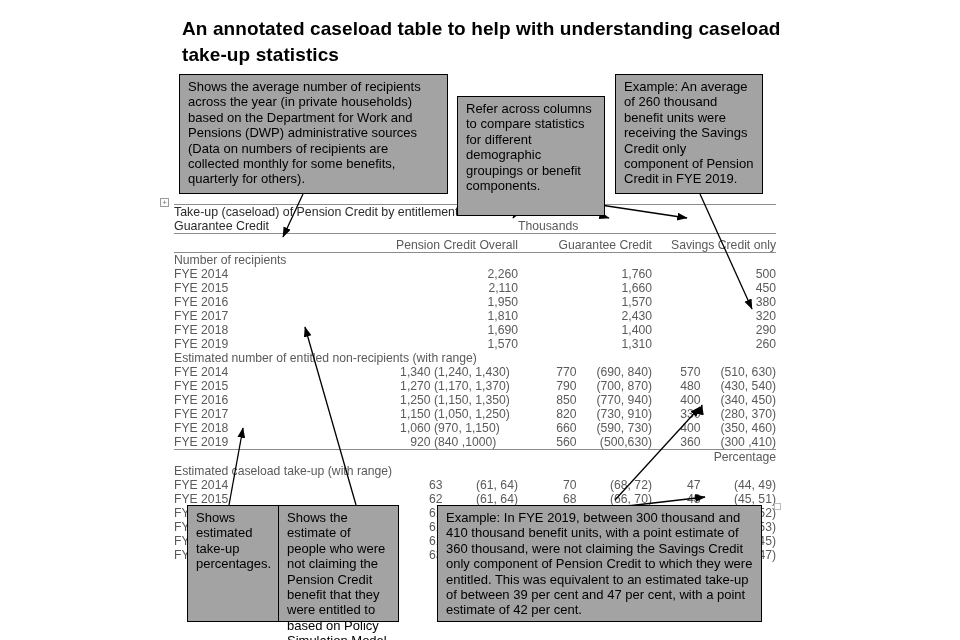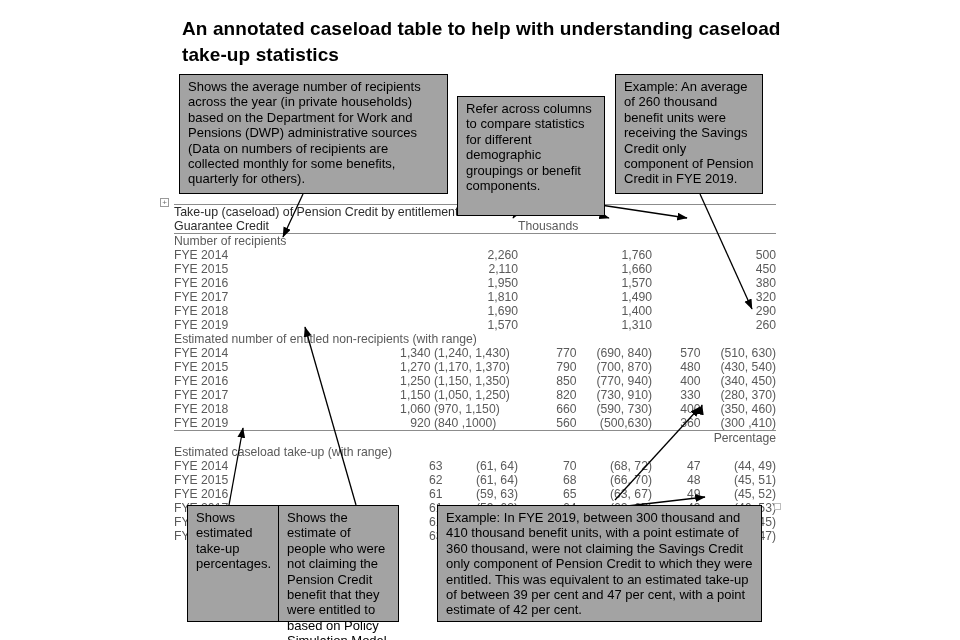--- a/index.html
+++ b/index.html
@@ -187,20 +187,26 @@
         <col class="c-gc">
         <col class="c-sc">
     </colgroup>
     <tbody>
 
       <tr class="row-h rule-top rule-bottom">
         <td class="tbl-title" colspan="2">Take-up (caseload) of Pension Credit by entitlement to Guarantee Credit</td>
         <td class="unit-label" colspan="2">Thousands</td>
       </tr>
 
+      <tr class="row-h rule-bottom">
+        <td></td>
+        <td class="colhead">Pension Credit Overall</td>
+        <td class="colhead">Guarantee Credit</td>
+        <td class="colhead">Savings Credit only</td>
+      </tr>
 
       <tr class="row-d">
         <td class="section-label" colspan="4">Number of recipients</td>
       </tr>
       <tr class="row-d">
         <td class="yr">FYE 2014</td>
         <td class="val">2,260</td>
         <td class="val">1,760</td>
         <td class="val">500</td>
       </tr>
@@ -212,21 +218,21 @@
       </tr>
       <tr class="row-d">
         <td class="yr">FYE 2016</td>
         <td class="val">1,950</td>
         <td class="val">1,570</td>
         <td class="val">380</td>
       </tr>
       <tr class="row-d">
         <td class="yr">FYE 2017</td>
         <td class="val">1,810</td>
-        <td class="val">1,490</td>
+        <td class="val">2,430</td>
         <td class="val">320</td>
       </tr>
       <tr class="row-d">
         <td class="yr">FYE 2018</td>
         <td class="val">1,690</td>
         <td class="val">1,400</td>
         <td class="val">290</td>
       </tr>
       <tr class="row-d">
         <td class="yr">FYE 2019</td>

